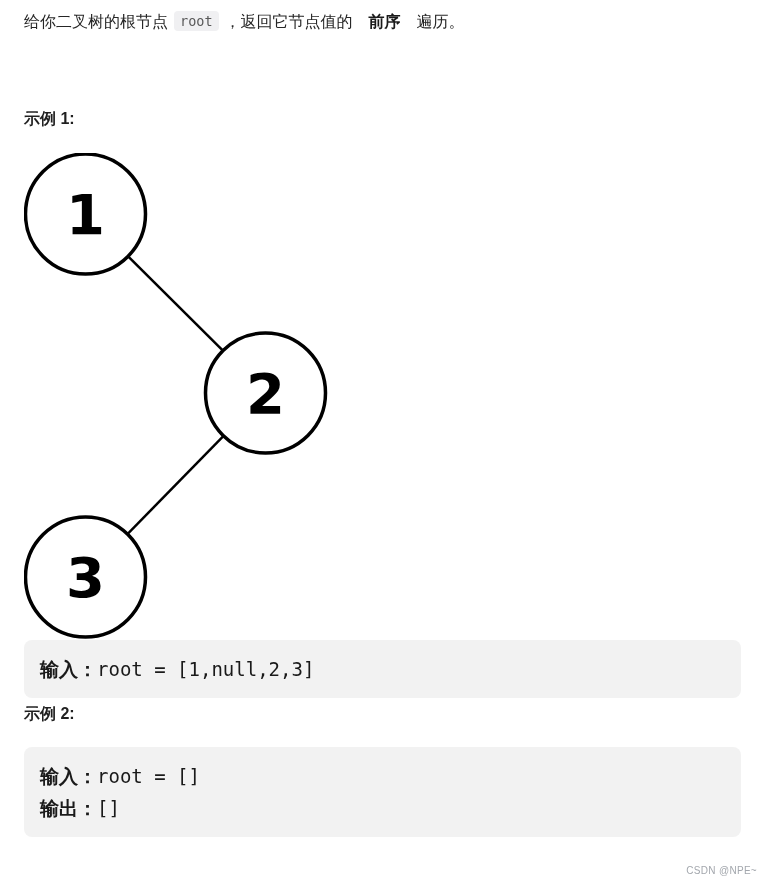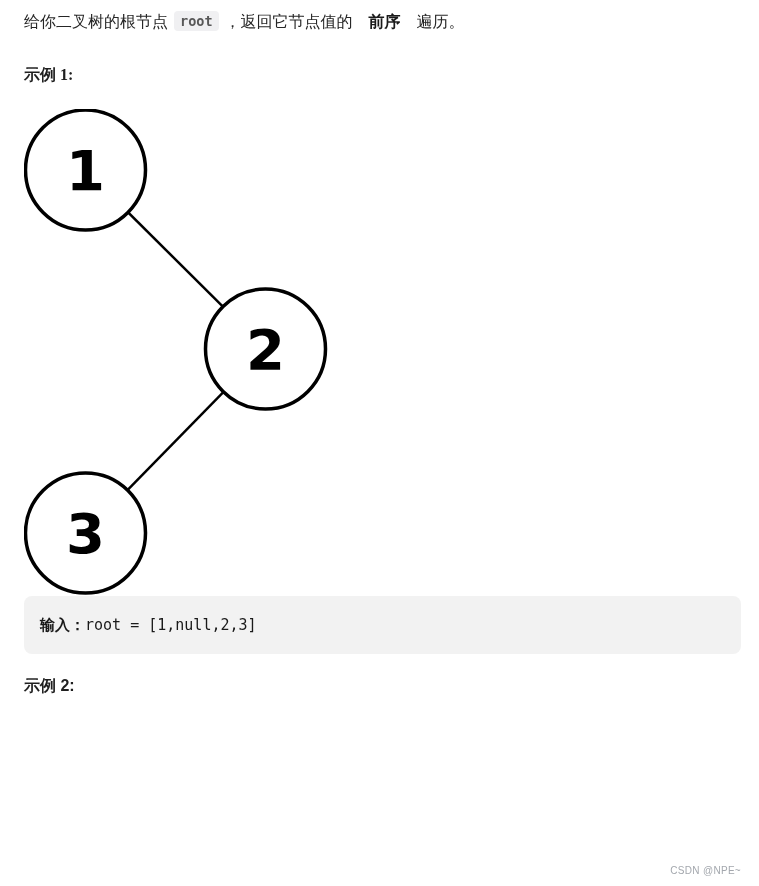--- a/index.html
+++ b/index.html
@@ -27,37 +27,36 @@
   }
   .inline-code {
     font-family: "DejaVu Sans Mono", "Liberation Mono", monospace;
     font-size: 13.5px;
     color: #595959;
     background: #f0f0f2;
     border-radius: 4px;
     padding: 2px 6px;
     margin: 0 6px;
     vertical-align: 1px;
-    font-weight: bold;
   }
   .bold-term {
     font-weight: 700;
     color: #1a1a1a;
     margin: 0 16px;
   }
   
   .example-heading {
     margin: 0;
     font-size: 16px;
     font-weight: 700;
     line-height: 19px;
     color: #1f1f1f;
   }
-  #example1-heading { margin-top: 32px; font-family: Liberation Serif, serif; }
-  #example2-heading { margin-top: 22px; }
+  #example1-heading { margin-top: 76px; }
+  #example2-heading { margin-top: 6px; }
   
   .tree-svg {
     display: block;
     margin-top: 25px;
   }
   .tree-node-circle {
     fill: #ffffff;
     stroke: #000000;
     stroke-width: 3.5;
   }
@@ -72,33 +71,33 @@
     fill: #000000;
     text-anchor: middle;
   }
   
   .io-block {
     background: #f2f2f2;
     border-radius: 8px;
     width: 685px;
     padding: 13px 16px;
     font-family: "DejaVu Sans Mono", "Liberation Mono", monospace;
-    font-size: 15px;
+    font-size: 19px;
     line-height: 32px;
     color: #1a1a1a;
   }
   #example1-io { margin-top: 0; }
   #example2-io { margin-top: 24px; }
   .io-line { white-space: pre; }
   .io-label { font-weight: 700; }
   
   .watermark {
     position: absolute;
     top: 865px;
-    right: 18px;
+    right: 2px;
     font-size: 10px;
     letter-spacing: 0.3px;
     color: #a3a7ad;
     font-family: "Liberation Sans", "DejaVu Sans", sans-serif;
   }
 </style>
 </head>
 <body>
 
 <div class="page">
@@ -123,16 +122,20 @@
       <text class="tree-node-label" x="61.5" y="424" dy="20">3</text>
     </g>
   </svg>
 
   <div class="io-block" id="example1-io">
     <div class="io-line"><span class="io-label">输入：</span><span>root = [1,null,2,3]</span></div>
   </div>
 
   <h3 class="example-heading" id="example2-heading">示例 2:</h3>
 
+  <div class="io-block" id="example2-io">
+    <div class="io-line"><span class="io-label">输入：</span><span>root = []</span></div>
+    <div class="io-line"><span class="io-label">输出：</span><span>[]</span></div>
+  </div>
 
 </div>
 
 <div class="watermark">CSDN @NPE~</div>
 
 </body></html>

